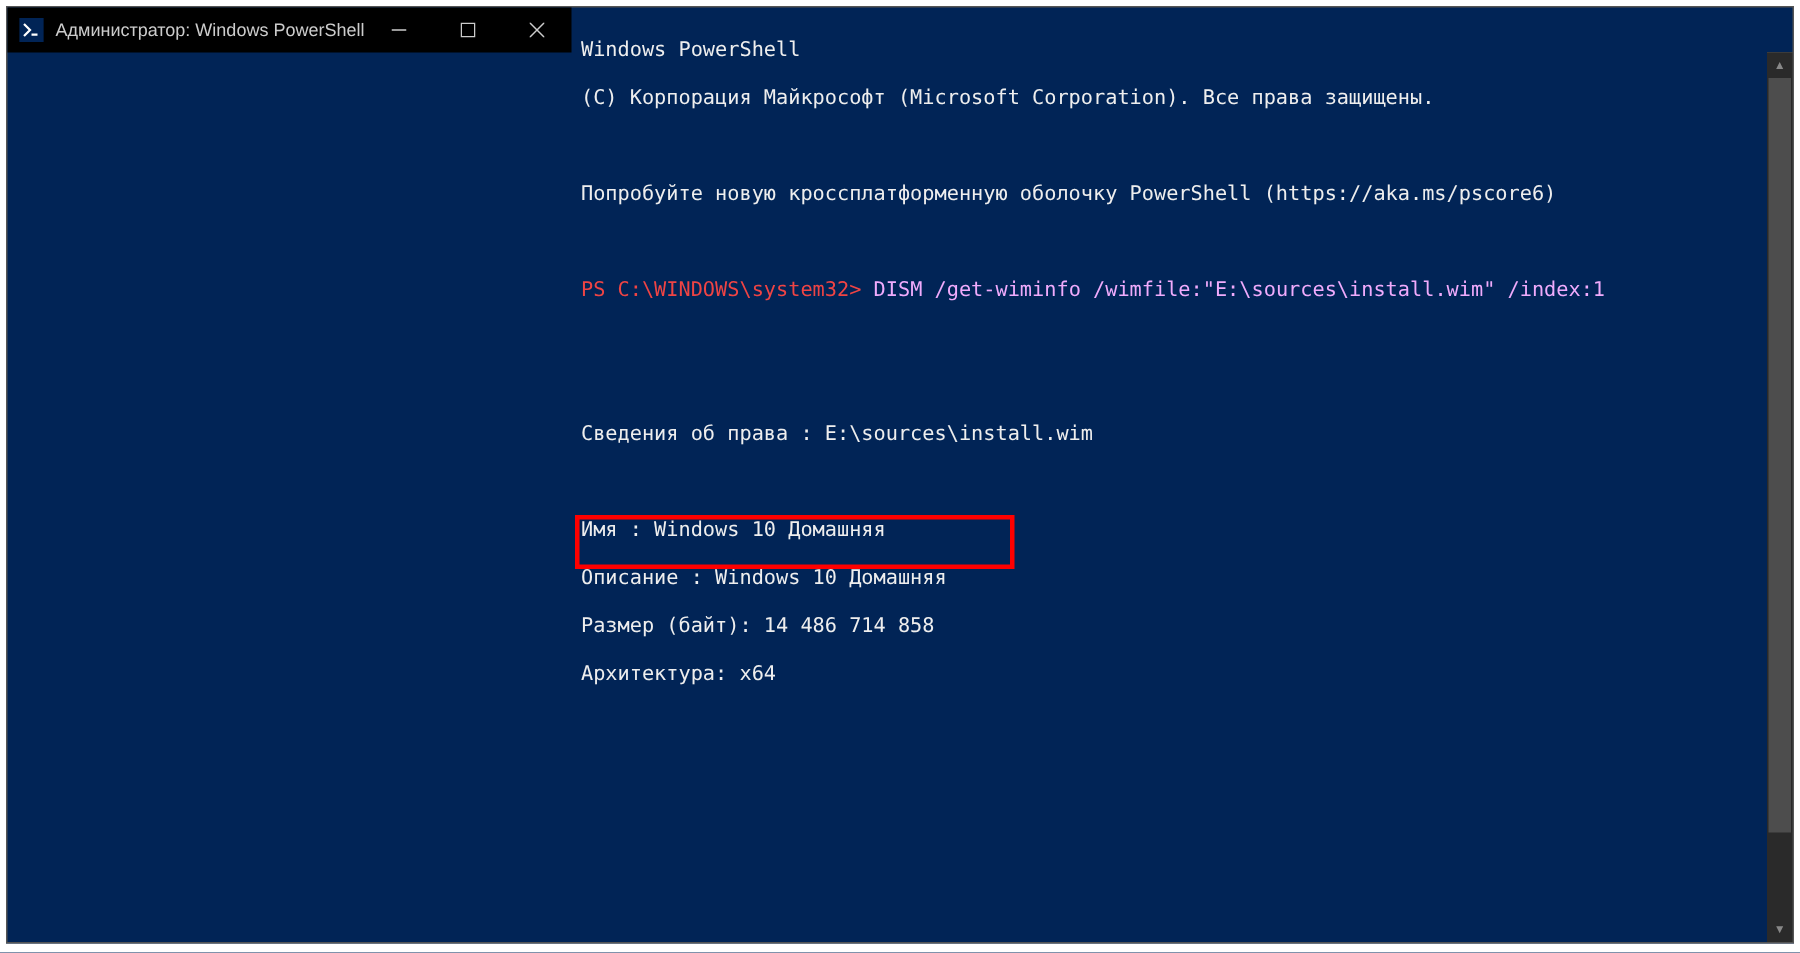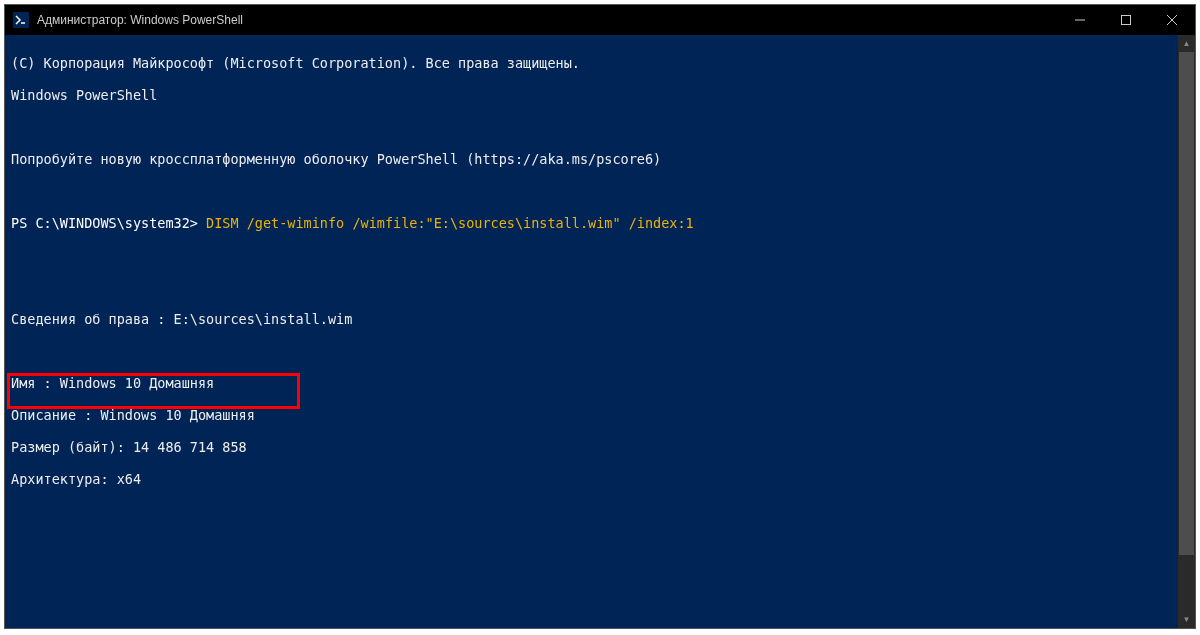--- a/index.html
+++ b/index.html
@@ -10,21 +10,21 @@
       height: 635px;
       overflow: hidden;
       padding: 4px;
     }
     .window {
       width: 1192px;
       height: 625px;
       background: #012456;
       border: 1px solid #555;
       display: flex;
-      flex-direction: column;
+      flex-direction: row;
       position: relative;
     }
     .titlebar {
       height: 30px;
       background: #000000;
       display: flex;
       align-items: center;
       padding-left: 8px;
       color: #cccccc;
       font-size: 12px;
@@ -59,22 +59,22 @@
       padding: 4px 6px;
       font-family: Consolas, 'Lucida Console', monospace;
       font-size: 13.5px;
       line-height: 16px;
       color: #eeeeee;
       overflow-y: auto;
       white-space: pre;
       position: relative;
     }
     .line { display: block; min-height: 16px; }
-    .yellow { color: #eab308; }
-    .prompt-path { color: #ffffff; }
+    .yellow { color: #f0abfc; }
+    .prompt-path { color: #ef4444; }
     .highlight-box {
       position: absolute;
       border: 3px solid #ff0000;
       pointer-events: none;
       left: 2px;
       top: 338px;
       width: 293px;
       height: 36px;
     }
     .scrollbar {
@@ -138,22 +138,22 @@
       <div class="window-control close">
         <svg width="10" height="10">
             <line x1="0" y1="0" x2="10" y2="10" stroke="#ccc" stroke-width="1"></line>
             <line x1="10" y1="0" x2="0" y2="10" stroke="#ccc" stroke-width="1"></line>
           </svg>
       </div>
     </div>
   </div>
 
   <div class="terminal">
+<span class="line">Windows PowerShell</span>
 <span class="line">(C) Корпорация Майкрософт (Microsoft Corporation). Все права защищены.</span>
-<span class="line">Windows PowerShell</span>
 <span class="line"> </span>
 <span class="line">Попробуйте новую кроссплатформенную оболочку PowerShell (https://aka.ms/pscore6)</span>
 <span class="line"> </span>
 <span class="line"><span class="prompt-path">PS C:\WINDOWS\system32&gt;</span> <span class="yellow">DISM /get-wiminfo /wimfile:"E:\sources\install.wim" /index:1</span></span>
 <span class="line"> </span>
 <span class="line"> </span>
 <span class="line">Сведения об права : E:\sources\install.wim</span>
 <span class="line"> </span>
 <span class="line">Имя : Windows 10 Домашняя</span>
 <span class="line">Описание : Windows 10 Домашняя</span>

